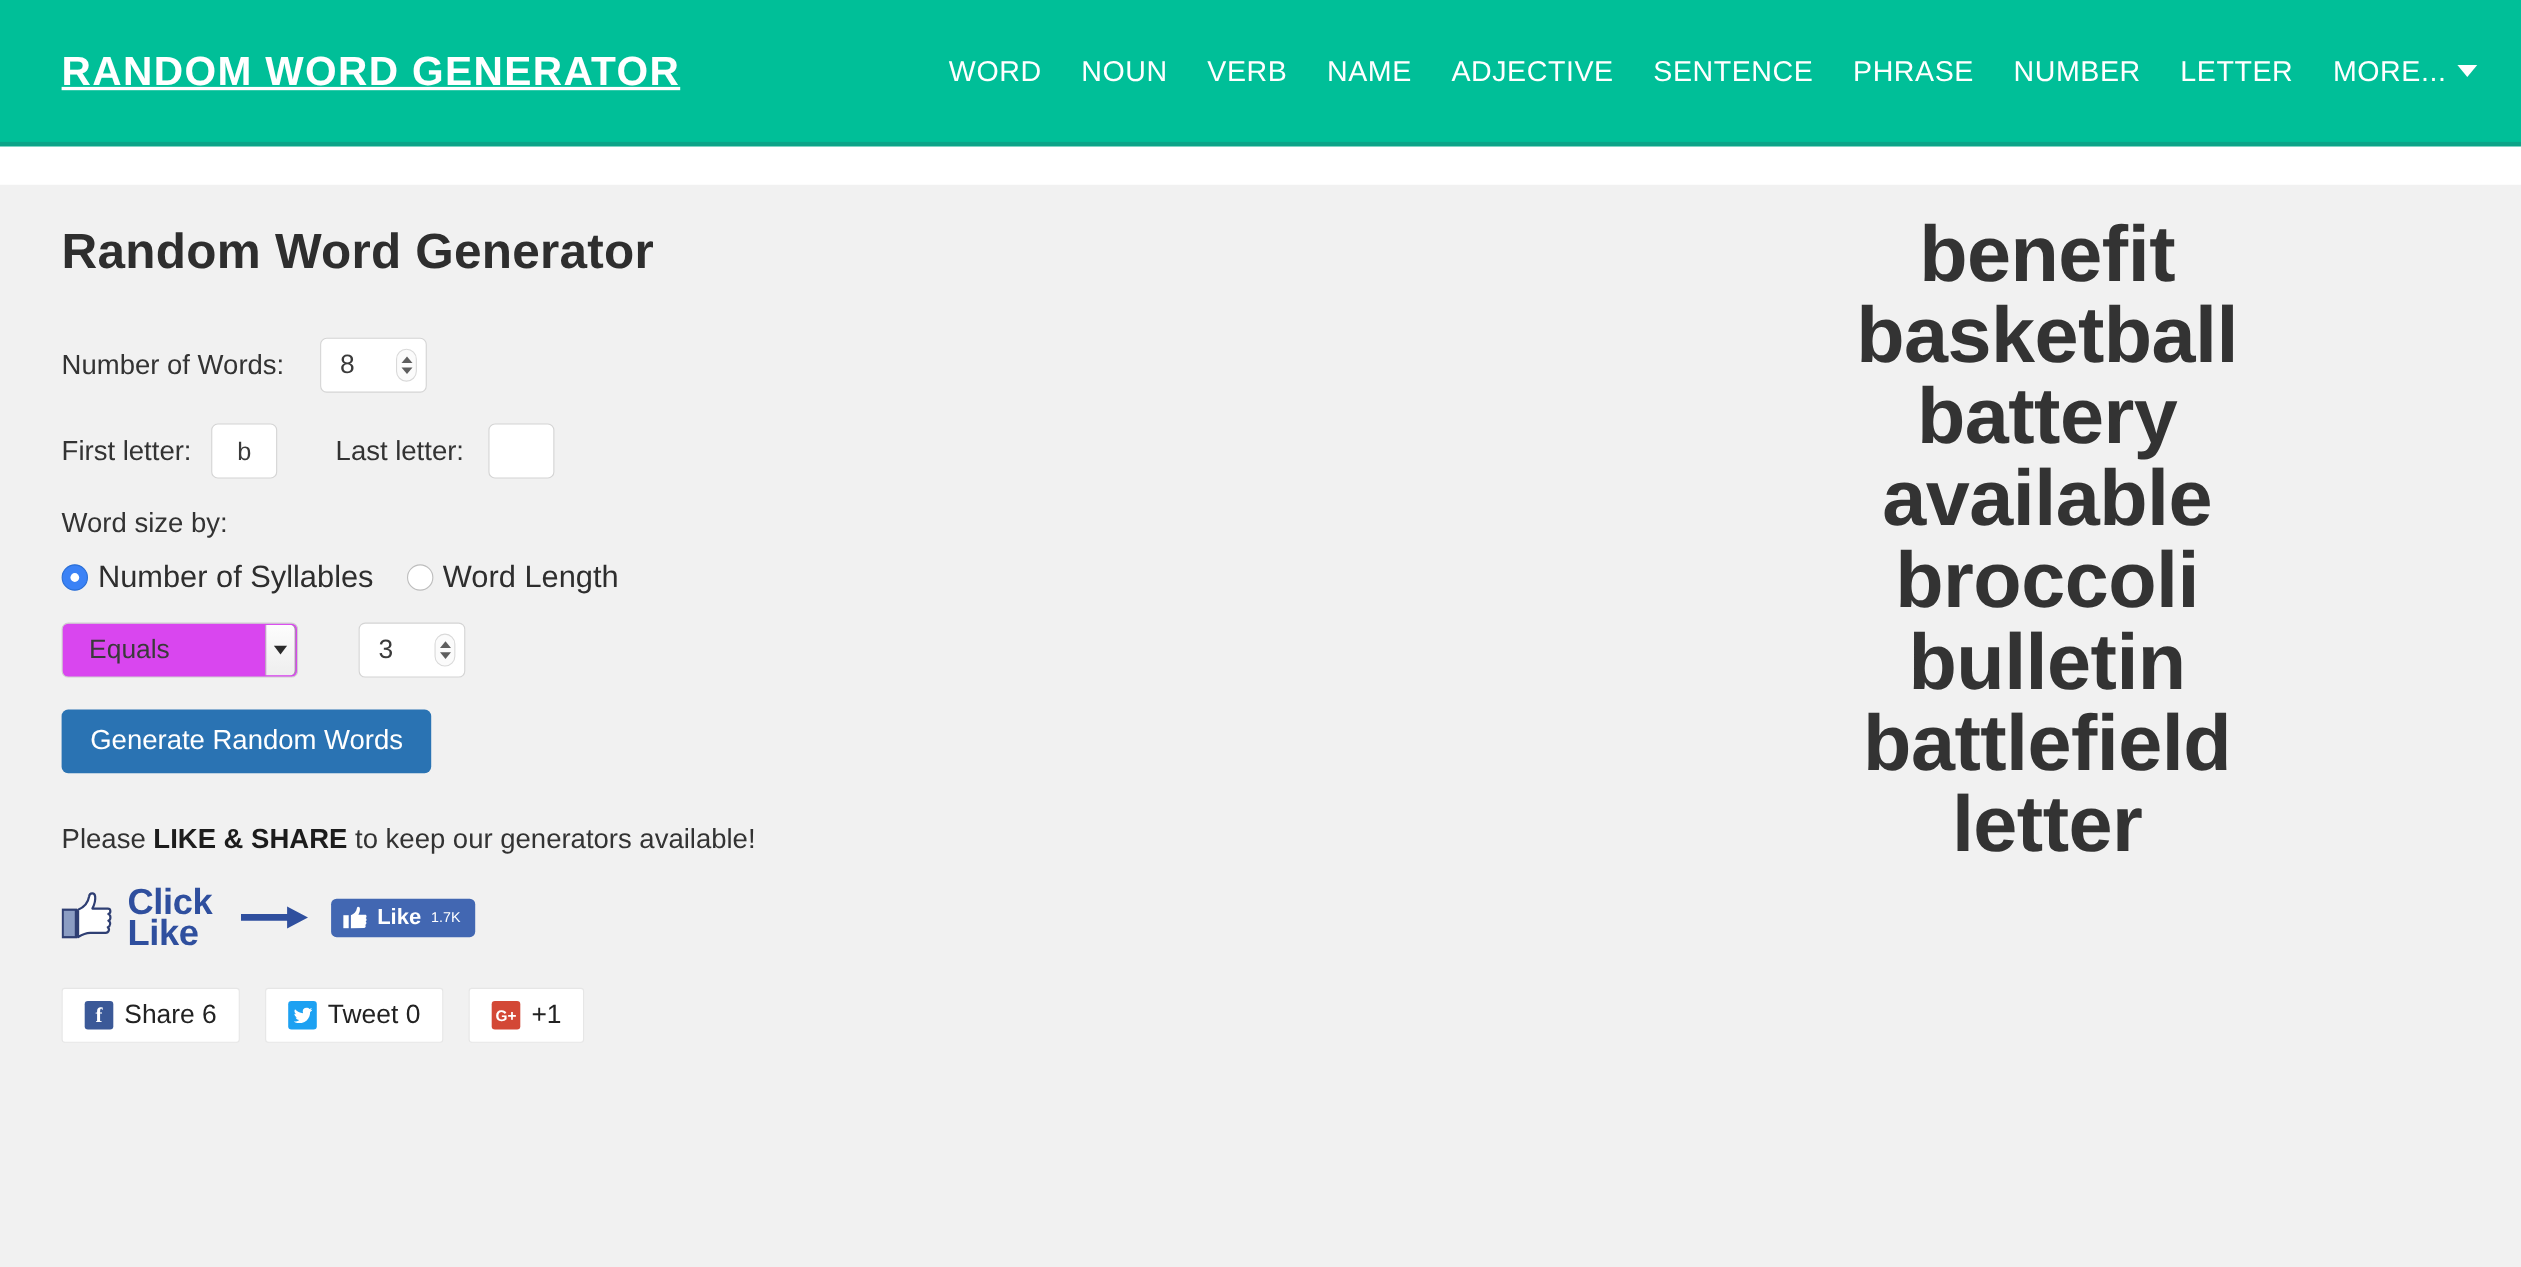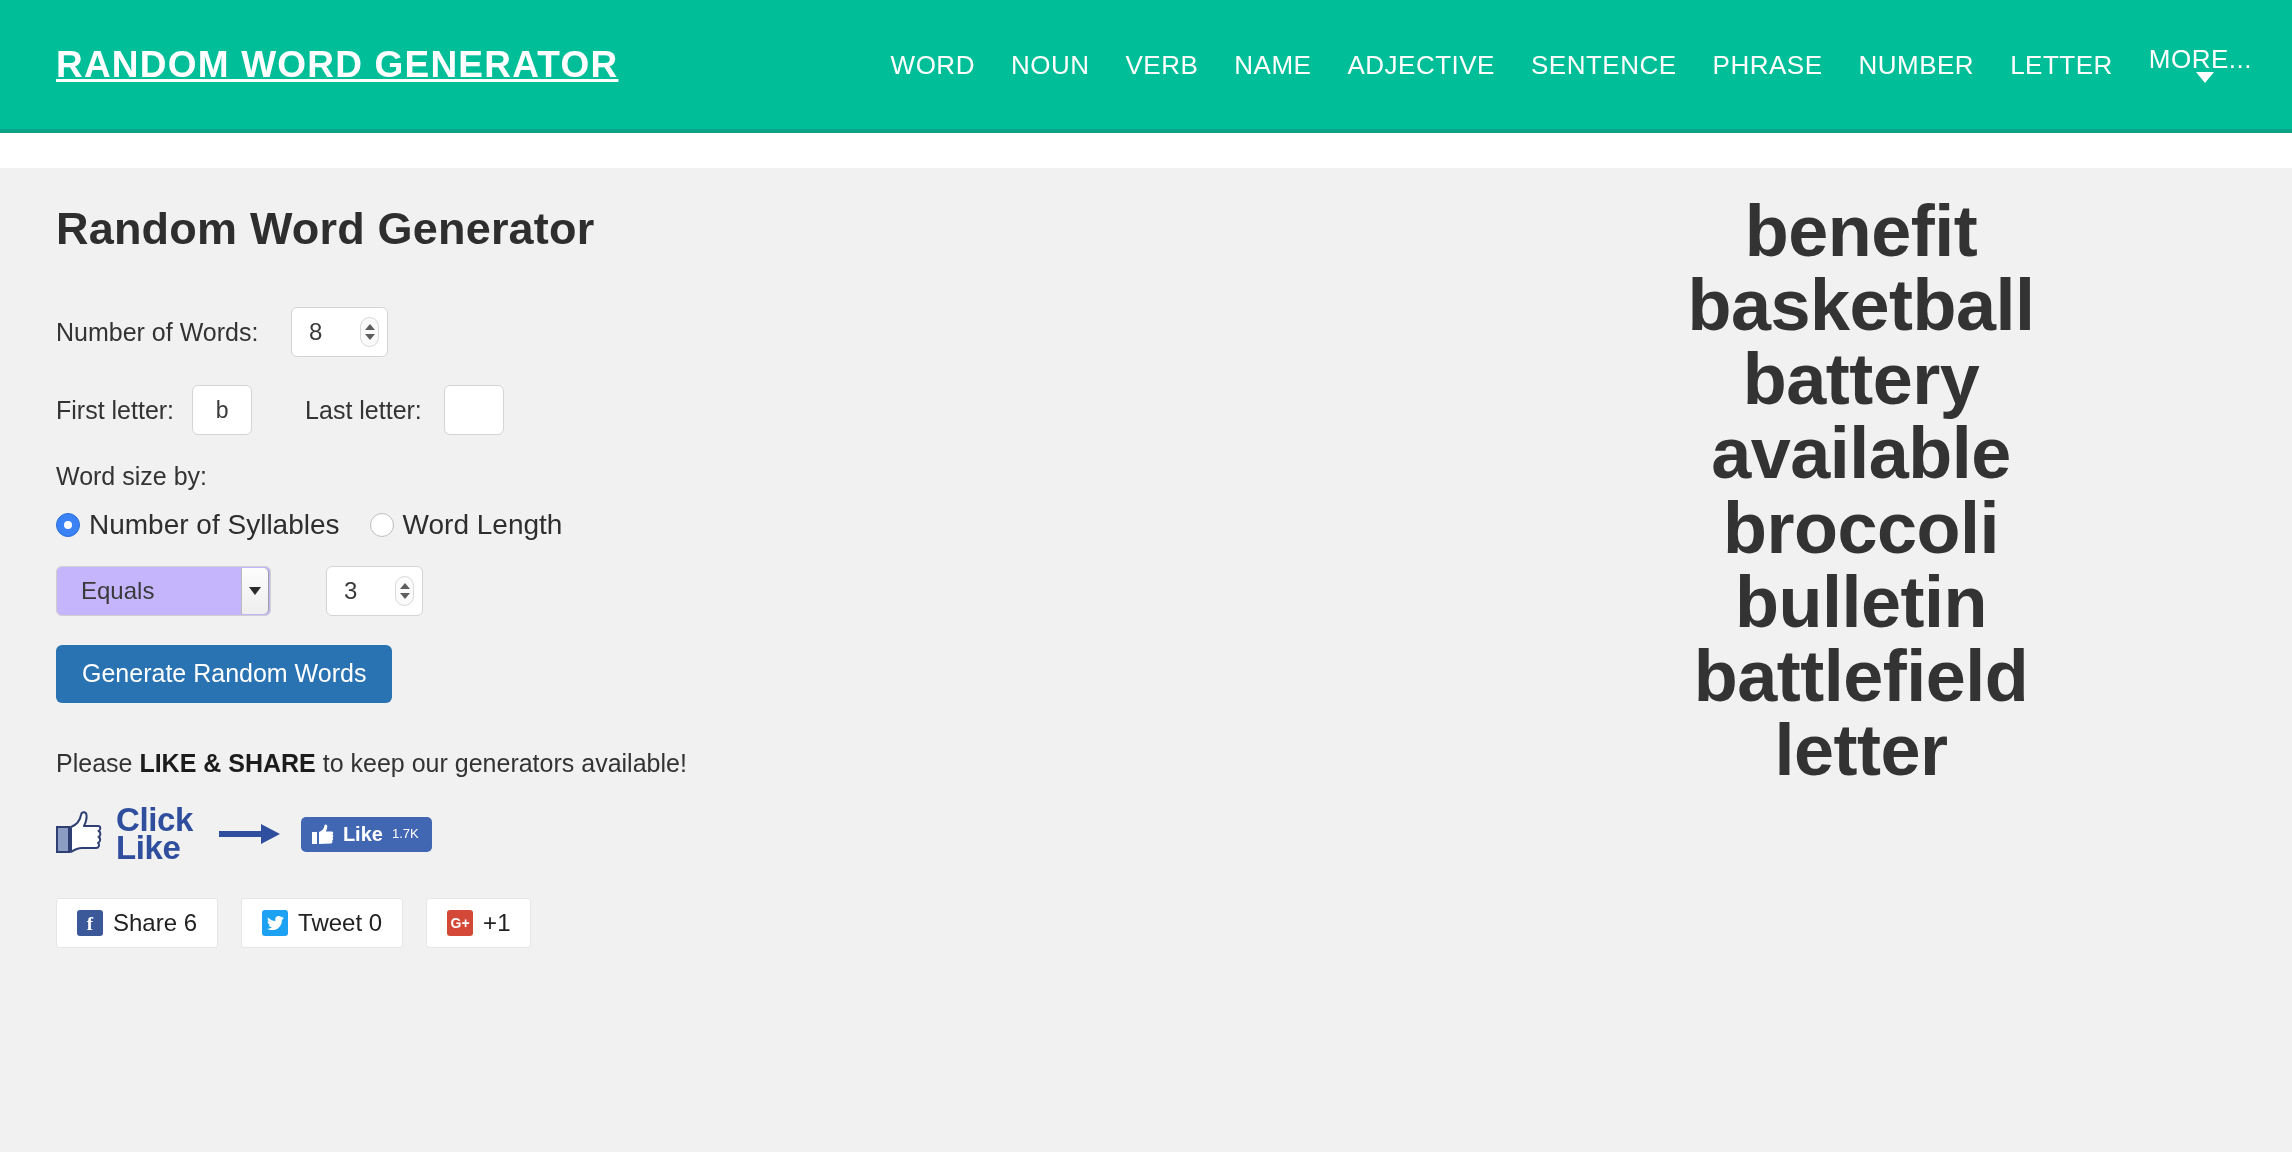--- a/index.html
+++ b/index.html
@@ -42,21 +42,21 @@
   .nav-item {
     color: #ffffff;
     font-size: 26px;
     letter-spacing: 0.5px;
     padding: 0 18px;
     text-decoration: none;
     line-height: 1;
     display: inline-flex;
     align-items: center;
   }
-  .nav-item.more { padding-right: 0; flex-direction: column; }
+  .nav-item.more { padding-right: 0; }
   .caret-down {
     display: inline-block;
     width: 0; height: 0;
     margin-left: 10px;
     border-left: 9px solid transparent;
     border-right: 9px solid transparent;
     border-top: 11px solid #ffffff;
   }
 
   
@@ -191,21 +191,21 @@
     color: #2e2e2e;
     margin-left: 9px;
     line-height: 1;
   }
 
   
   .select-box {
     position: relative;
     width: 215px;
     height: 50px;
-    background: #c4b5fd;
+    background: #d946ef;
     border: 1px solid #cfcfcf;
     border-radius: 6px;
     display: flex;
     align-items: center;
     padding-left: 24px;
   }
   .select-box .sel-val {
     font-size: 24px;
     color: #3a3a3a;
     line-height: 1;

